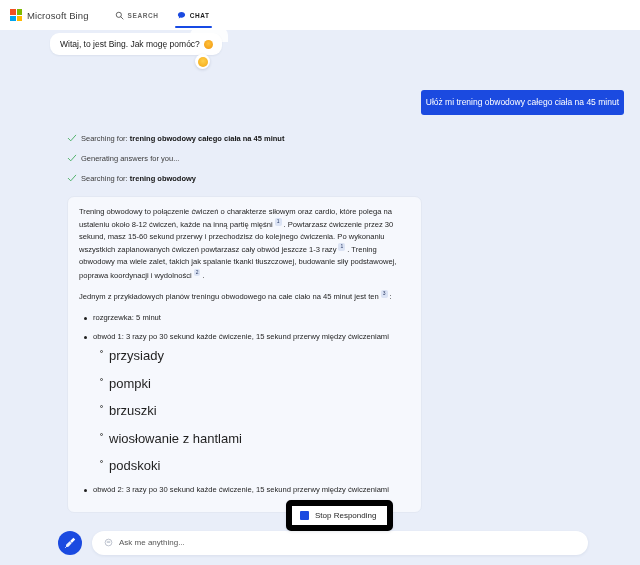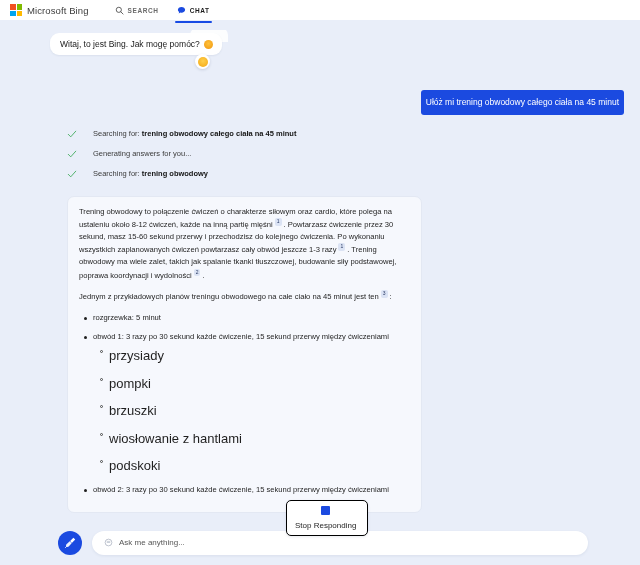--- a/index.html
+++ b/index.html
@@ -11,21 +11,21 @@
     height: 565px;
     overflow: hidden;
     background: #e9eef9;
     font-family: "Liberation Sans", sans-serif;
     -webkit-font-smoothing: antialiased;
     position: relative;
   }
 
   
   .header {
-    height: 20px;
+    height: 30px;
     background: #ffffff;
     display: flex;
     align-items: center;
     padding-left: 10px;
     box-sizing: border-box;
     position: relative;
     z-index: 30;
   }
   .brand {
     display: flex;
@@ -170,22 +170,22 @@
     line-height: 1.3;
   }
 
   
   .status-list {
     margin-top: 14px;
     padding-left: 67px;
   }
   .status-line {
     display: flex;
-    align-items: flex-start;
-    gap: 16px;
+    align-items: center;
+    gap: 4px;
     height: 18px;
     margin-bottom: 2px;
   }
   .status-text {
     font-size: 7.5px;
     color: #3b3b3b;
   }
   .status-text b { color: #141414; }
 
   
@@ -266,27 +266,26 @@
 
   
   .stop-btn {
     position: absolute;
     left: 286px;
     top: 500px;
     display: flex;
     align-items: center;
     gap: 6px;
     background: #ffffff;
-    border: 1px solid #000000;
+    border: 6px solid #000000;
     border-radius: 5px;
     padding: 5px 11px 5px 8px;
     box-shadow: 0 1px 3px rgba(30,50,90,.10);
     cursor: pointer;
     z-index: 20;
-    flex-direction: column;
   }
   .stop-square {
     width: 9px;
     height: 9px;
     background: #1b4ae0;
     border-radius: 1px;
     flex: none;
   }
   .stop-label {
     font-size: 8px;

